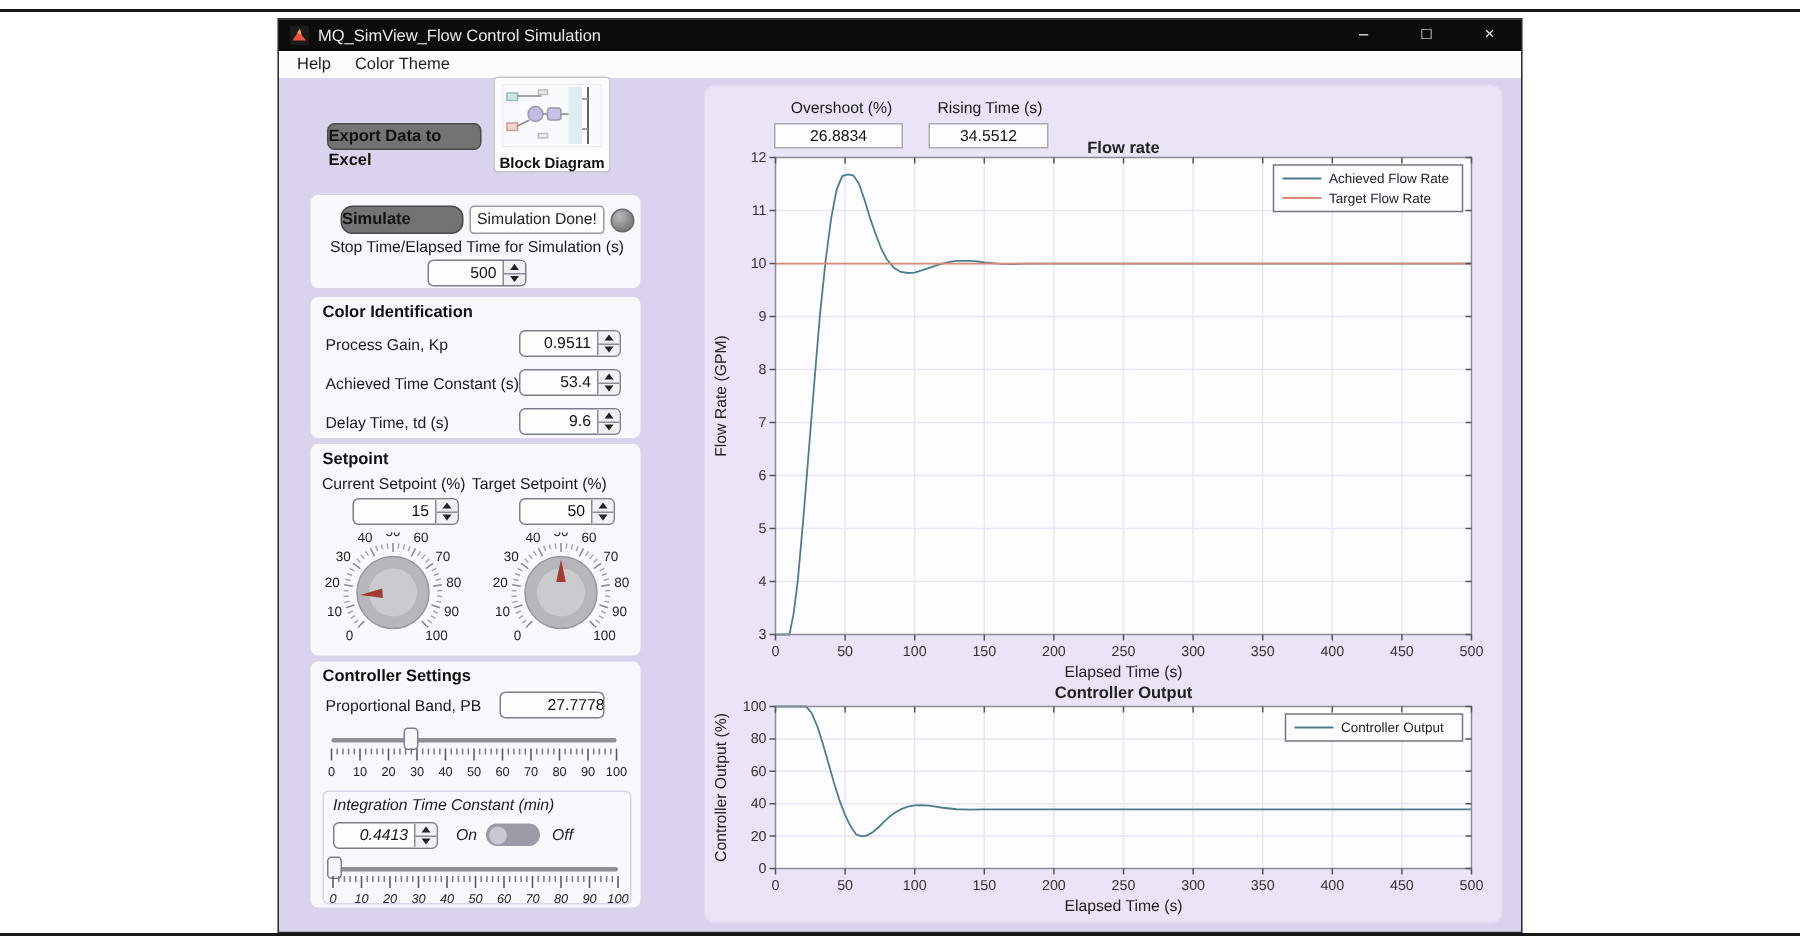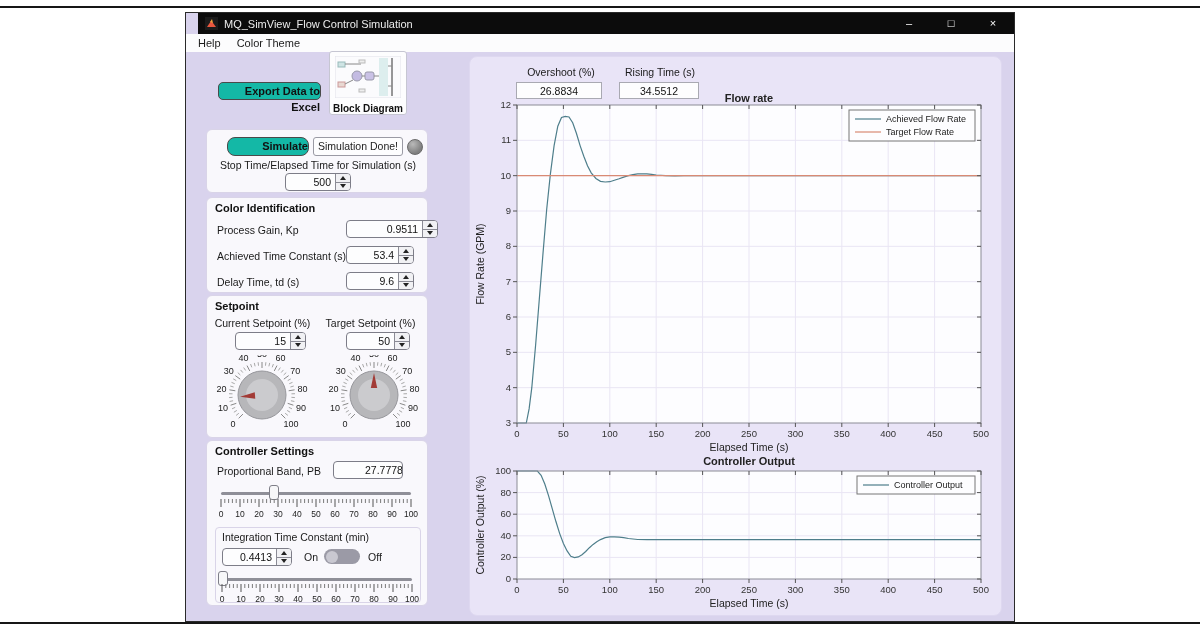--- a/index.html
+++ b/index.html
@@ -2,32 +2,32 @@
 <html><head>
 <meta charset="utf-8">
 <style>
   html,body{margin:0;padding:0;}
   body{width:1200px;height:630px;position:relative;background:#fff;
        font-family:"Liberation Sans","DejaVu Sans",sans-serif;color:#222;overflow:hidden;}
   svg{font-family:inherit;}
   .frame-line{position:absolute;left:0;width:1200px;height:2px;background:#161616;}
   .window{position:absolute;left:185px;top:12px;width:830px;height:610px;
           background:#d9d3ed;border:1px solid #2a2a2a;box-sizing:border-box;}
-  .titlebar{height:21px;background:#0c0c0c;display:flex;align-items:center;color:#ececec;font-size:11px;margin-left:12px;}
+  .titlebar{height:21px;background:#0c0c0c;display:flex;align-items:center;color:#ececec;font-size:11px;}
   .titlebar .app-icon{width:13px;height:13px;margin:0 6px 0 7px;}
   .win-btns{margin-left:auto;display:flex;}
   .win-btn{width:42px;text-align:center;font-size:11px;color:#fff;line-height:21px;cursor:default;}
   .menubar{height:18px;background:#fcfcfd;border-bottom:1px solid #d9d9df;display:flex;
            align-items:center;font-size:11px;color:#1c1c1c;}
   .menu-item{padding:0 8px;}
   .menu-item:first-child{padding-left:12px;}
   .content{position:absolute;left:0;top:39px;right:0;bottom:0;background:#d9d3ed;}
 
-  .btn{background:#14b8a6;border:1px solid #4a4a4a;border-radius:5px;font-weight:bold;
-       font-size:11px;text-align:right;box-sizing:border-box;color:#111;}
+  .btn{background:#737373;border:1px solid #4a4a4a;border-radius:5px;font-weight:bold;
+       font-size:11px;text-align:left;box-sizing:border-box;color:#111;}
   .export-btn{position:absolute;left:32px;top:30px;width:103px;height:18px;line-height:16px;}
   .blockdiag-btn{position:absolute;left:143px;top:-1px;width:78px;height:64px;background:#fdfdfe;
        border:1px solid #c6c6d2;border-radius:3px;text-align:center;box-sizing:border-box;}
   .blockdiag-btn .bd-label{font-size:10px;font-weight:bold;margin-top:1px;color:#111;}
 
   .panel{position:absolute;left:20px;width:222px;background:#f9f8fc;border:1px solid #d9d4e8;
          border-radius:6px;box-sizing:border-box;}
   .panel-title{font-size:11px;font-weight:bold;color:#101010;padding:4px 0 0 8px;}
 
   .field{background:#fdfdfe;border:1px solid #9a9aa4;border-radius:3px;font-size:10.5px;
@@ -126,21 +126,21 @@
           <div class="spin-cell">
               <div class="tri-dn"></div>
             </div>
         </div>
       </div>
     </div>
 
     <div class="panel" style="top:145px;height:96px;">
       <div class="panel-title">Color Identification</div>
       <div class="small-label" style="position:absolute;left:10px;top:26px;">Process Gain, Kp</div>
-      <div class="spinner" style="left:139px;top:22px;width:92px;">
+      <div class="spinner" style="left:139px;top:22px;width:68px;">
         <div class="spin-val">0.9511</div>
         <div class="spin-btns">
             <div class="spin-cell up">
               <div class="tri-up"></div>
             </div>
             <div class="spin-cell">
               <div class="tri-dn"></div>
             </div>
           </div>
       </div>
@@ -166,21 +166,21 @@
             <div class="spin-cell">
               <div class="tri-dn"></div>
             </div>
           </div>
       </div>
     </div>
 
     <div class="panel" style="top:243px;height:143px;">
       <div class="panel-title">Setpoint</div>
       <div class="small-label center" style="position:absolute;left:0;top:21px;width:111px;">Current Setpoint (%)</div>
-      <div class="small-label center" style="position:absolute;left:108px;top:21px;width:111px;">Target Setpoint (%)</div>
+      <div class="small-label center" style="position:absolute;left:97px;top:21px;width:111px;">Target Setpoint (%)</div>
       <div class="spinner" style="left:28px;top:36px;width:71px;">
         <div class="spin-val">15</div>
         <div class="spin-btns">
             <div class="spin-cell up">
               <div class="tri-up"></div>
             </div>
             <div class="spin-cell">
               <div class="tri-dn"></div>
             </div>
           </div>
@@ -386,21 +386,21 @@
           <text x="63" y="19" text-anchor="middle" font-size="8.5" fill="#222">30</text>
           <text x="82" y="19" text-anchor="middle" font-size="8.5" fill="#222">40</text>
           <text x="101" y="19" text-anchor="middle" font-size="8.5" fill="#222">50</text>
           <text x="120" y="19" text-anchor="middle" font-size="8.5" fill="#222">60</text>
           <text x="139" y="19" text-anchor="middle" font-size="8.5" fill="#222">70</text>
           <text x="158" y="19" text-anchor="middle" font-size="8.5" fill="#222">80</text>
           <text x="177" y="19" text-anchor="middle" font-size="8.5" fill="#222">90</text>
           <text x="196" y="19" text-anchor="middle" font-size="8.5" fill="#222">100</text>
         </svg>
 
-      <div class="subpanel" style="left:8px;top:86px;width:206px;height:76px;">
+      <div class="subpanel" style="left:8px;top:86px;width:206px;height:76px;font-style:italic;">
         <div class="small-label" style="position:absolute;left:6px;top:3px;">Integration Time Constant (min)</div>
         <div class="spinner" style="left:6px;top:20px;width:70px;">
           <div class="spin-val">0.4413</div>
           <div class="spin-btns">
               <div class="spin-cell up">
                 <div class="tri-up"></div>
               </div>
               <div class="spin-cell">
                 <div class="tri-dn"></div>
               </div>

